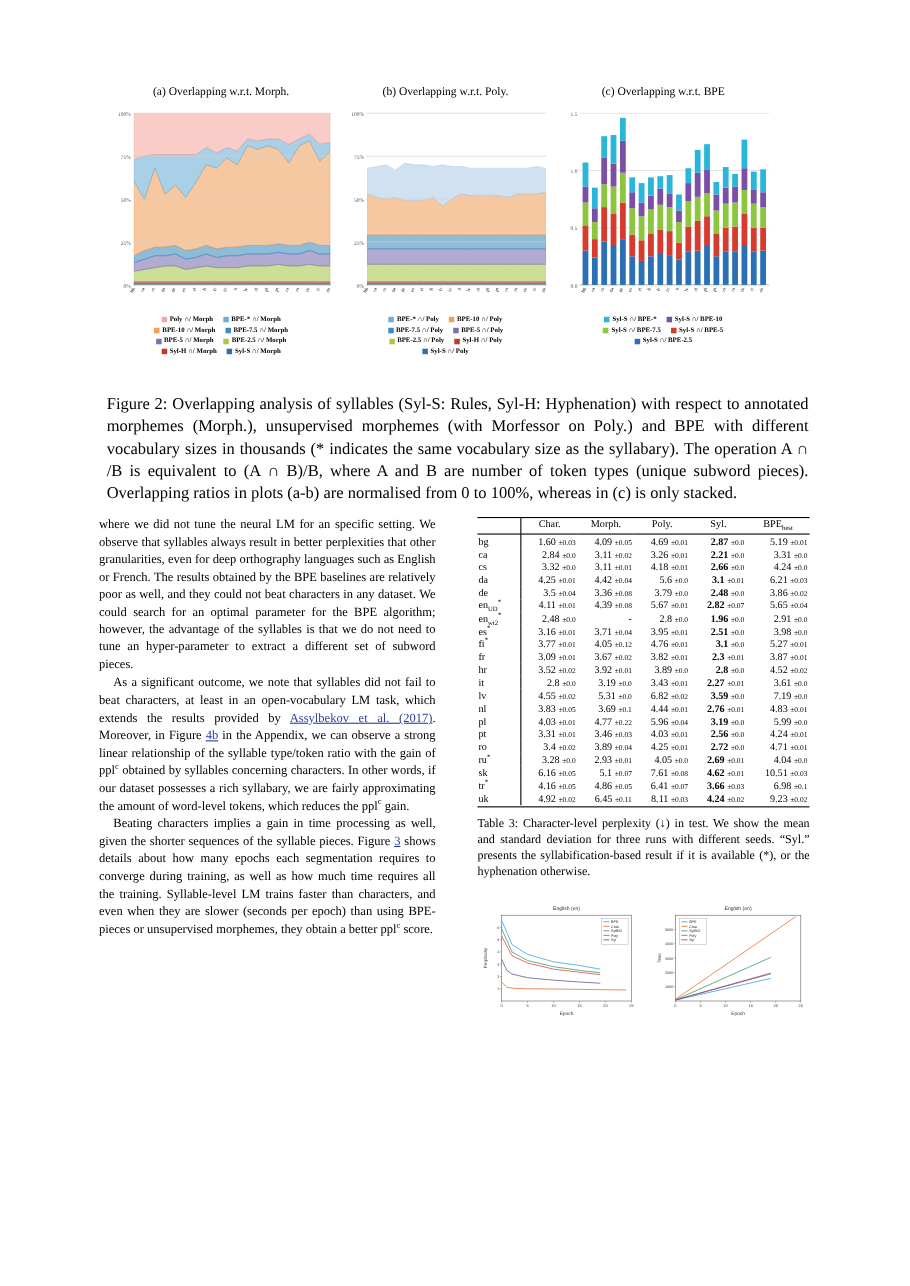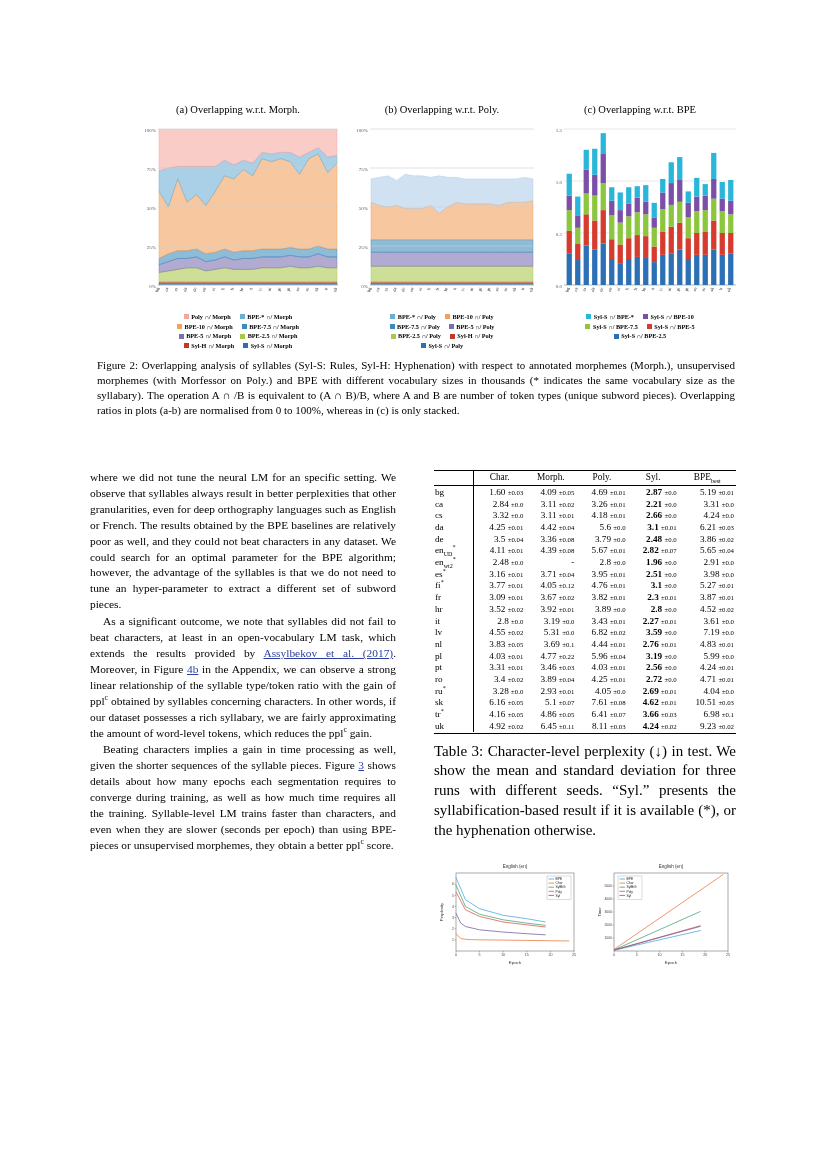--- a/index.html
+++ b/index.html
@@ -9,39 +9,39 @@
     color:#000;
     position:relative;
     overflow:hidden;
   }
   .page{
     position:absolute;left:0;top:0;width:827px;height:1169px;
     padding:0;box-sizing:border-box;
   }
   
   .fig2-wrap{position:absolute;left:95px;top:78px;width:645px;}
-  .fig2-panels{display:flex;justify-content:flex-end;align-items:flex-start;margin-top:26px;}
+  .fig2-panels{display:flex;justify-content:flex-start;align-items:flex-start;}
   .panel{position:relative;}
   .panel-title{
     font-size:10.5px;text-align:center;margin-bottom:8px;
     font-family:"Liberation Serif",serif;white-space:nowrap;
   }
   .plotbox{position:relative;}
   .plot-svg{display:block;}
   
   .legend{
     margin-top:4px;font-size:6.2px;font-weight:bold;
     font-family:"Liberation Serif",serif;line-height:1.55;
   }
   .legend-row{display:flex;justify-content:center;gap:9px;}
   .legend-item{display:flex;align-items:center;gap:2.5px;white-space:nowrap;}
   .swatch{width:5px;height:5px;display:inline-block;flex:none;}
   
   .caption{
-    font-size:11px;line-height:1.35;text-align:justify;
+    font-size:15px;line-height:1.35;text-align:justify;
     font-family:"Liberation Serif",serif;
   }
   .fig2-caption{position:absolute;left:97px;top:358px;width:638px;}
   
   .col-left{
     position:absolute;left:90px;top:470px;width:306px;
     font-size:11.4px;line-height:1.395;text-align:justify;
     font-family:"Liberation Serif",serif;
   }
   .col-left p{margin:0;text-indent:13px;}
@@ -67,21 +67,21 @@
   table.t3 td.lang{
     text-align:left;padding-left:1px;padding-right:5px;
     border-right:0.9px solid #000;width:33px;
   }
   table.t3 th.rowhdr{border-right:0.9px solid #000;}
   .tbl-top{border-top:0.9px solid #000;width:302px;height:0;margin-bottom:0;}
   .tbl-bottom{border-top:0.9px solid #000;width:302px;height:0;margin-top:1px;}
   .pm{font-size:6.8px;}
   .bold{font-weight:bold;}
   .cellwrap{display:inline-block;}
-  .tbl-caption{margin-top:8px;font-size:15px;line-height:1.33;text-align:justify;}
+  .tbl-caption{margin-top:8px;font-size:11px;line-height:1.33;text-align:justify;}
   .fig3-wrap{margin-top:18px;}
   .fig3-caption{margin-top:7px;font-size:10.2px;line-height:1.33;text-align:justify;}
   .ytick{font-size:5px;font-family:"Liberation Serif",serif;fill:#555;}
 </style>
 </head>
 <body>
 
 <div class="page">
 
   <div class="fig2-wrap">

